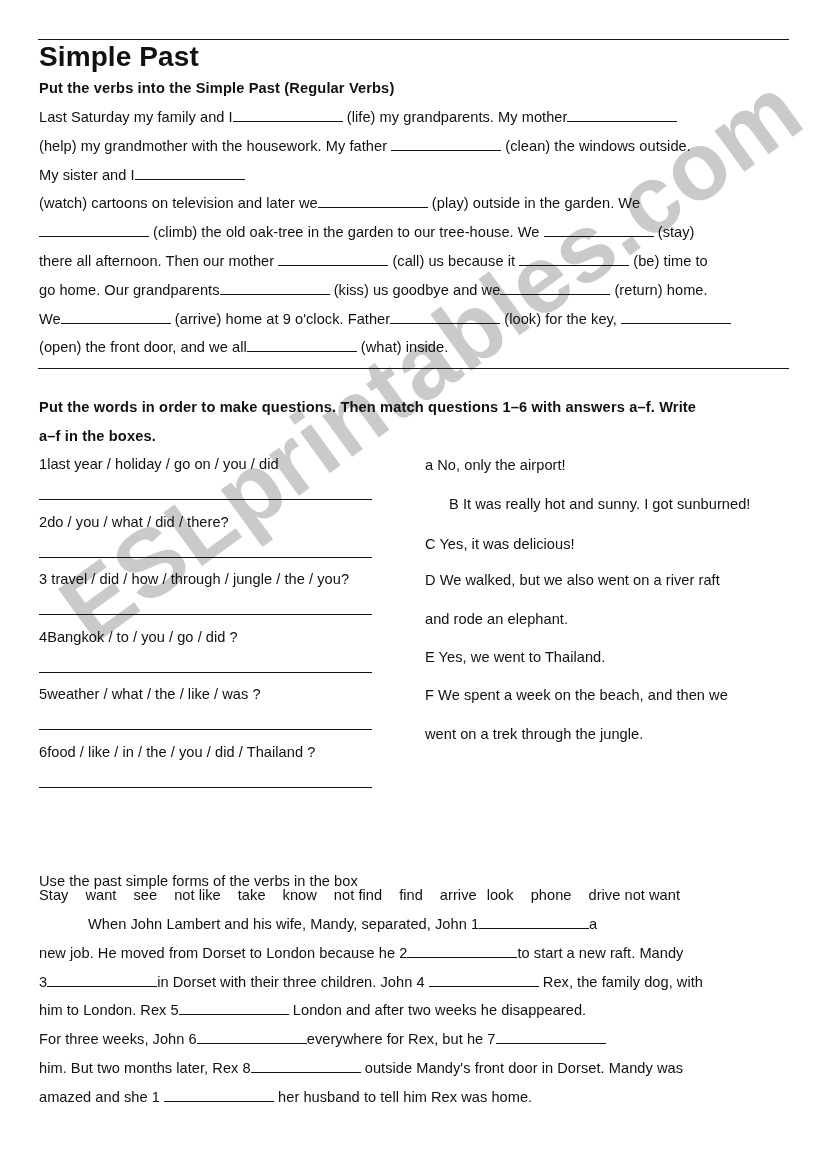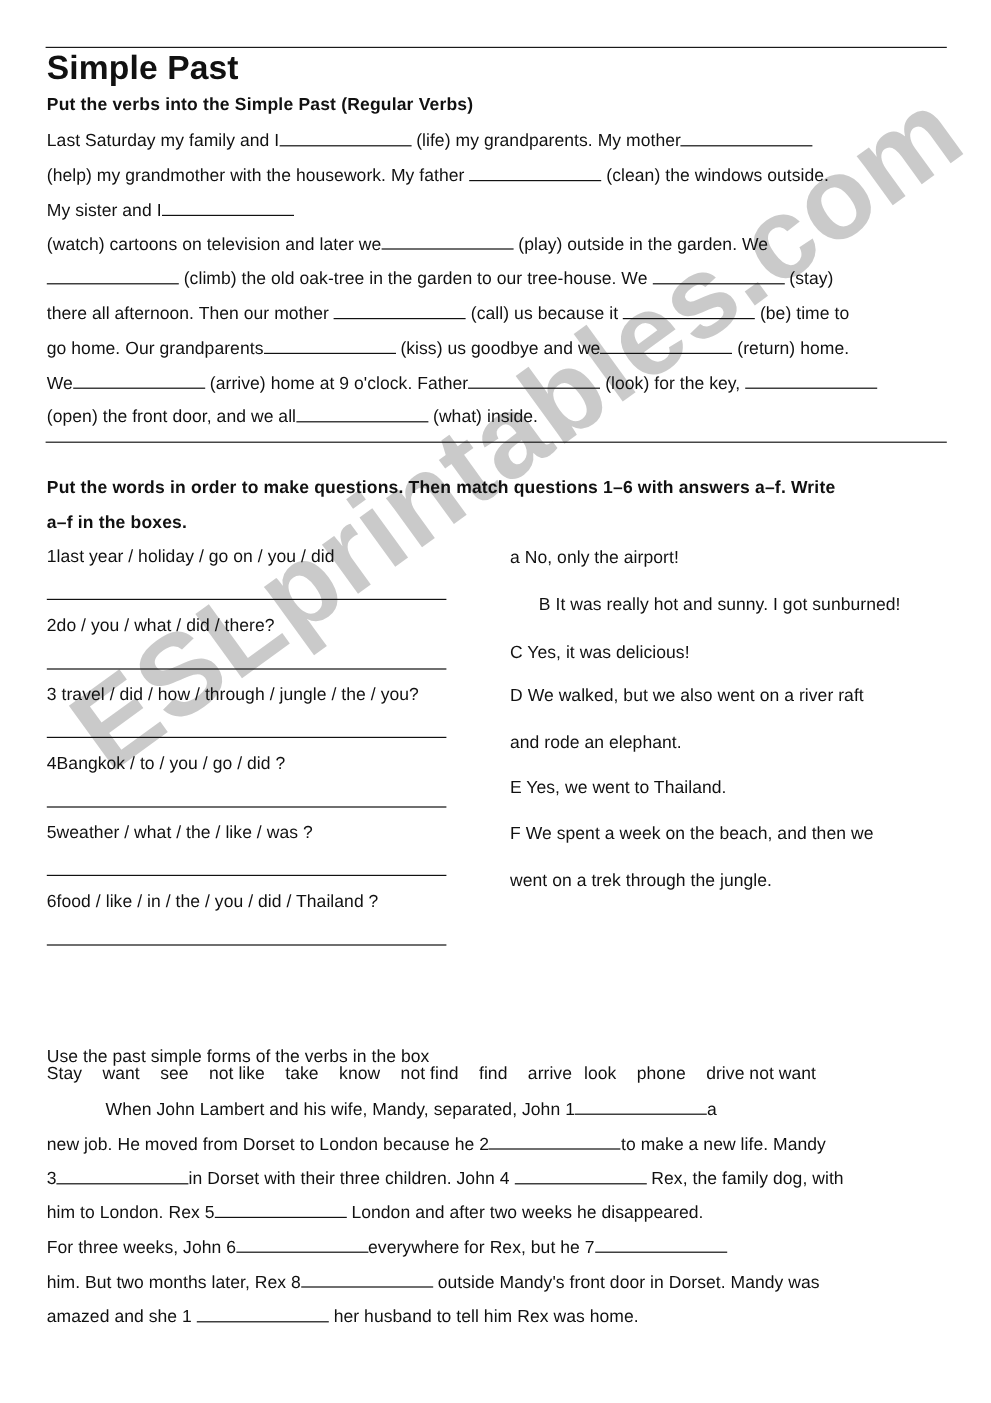--- a/index.html
+++ b/index.html
@@ -135,21 +135,21 @@
     <div class="line col-right" style="top:649px;">E Yes, we went to Thailand.</div>
     <div class="line col-right" style="top:687px;">F We spent a week on the beach, and then we</div>
     <div class="line col-right" style="top:726px;">went on a trek through the jungle.</div>
 
     <div class="line" style="top:859px;margin-top:14px;">Use the past simple forms of the verbs in the box</div>
     <div class="line" style="top:887px;">
       <span>Stay</span><span style="display:inline-block;width:17px"></span><span>want</span><span style="display:inline-block;width:17px"></span><span>see</span><span style="display:inline-block;width:17px"></span><span>not like</span><span style="display:inline-block;width:17px"></span><span>take</span><span style="display:inline-block;width:17px"></span><span>know</span><span style="display:inline-block;width:17px"></span><span>not find</span><span style="display:inline-block;width:17px"></span><span>find</span><span style="display:inline-block;width:17px"></span><span>arrive</span><span style="display:inline-block;width:10px"></span><span>look</span><span style="display:inline-block;width:17px"></span><span>phone</span><span style="display:inline-block;width:17px"></span><span>drive not want</span>
     </div>
     <div id="s3-lines">
         <div class="line" style="top: 916px; left: 88px;"><span style="white-space: pre;">When John Lambert and his wife, Mandy, separated, John 1</span><span class="blank w"></span><span style="white-space: pre;">a</span></div>
-        <div class="line" style="top: 944.8px;"><span style="white-space: pre;">new job. He moved from Dorset to London because he 2</span><span class="blank w"></span><span style="white-space: pre;">to make a new life. Mandy</span></div>
+        <div class="line" style="top: 944.8px;"><span style="white-space: pre;">new job. He moved from Dorset to London because he 2</span><span class="blank w"></span><span style="white-space: pre;">to start a new raft. Mandy</span></div>
         <div class="line" style="top: 973.6px;"><span style="white-space: pre;">3</span><span class="blank w"></span><span style="white-space: pre;">in Dorset with their three children. John 4 </span><span class="blank w"></span><span style="white-space: pre;"> Rex, the family dog, with</span></div>
         <div class="line" style="top: 1002.4px;"><span style="white-space: pre; margin-top: 47px;">him to London. Rex 5</span><span class="blank w"></span><span style="white-space: pre;"> London and after two weeks he disappeared.</span></div>
         <div class="line" style="top: 1031.2px;"><span style="white-space: pre;">For three weeks, John 6</span><span class="blank w"></span><span style="white-space: pre; text-align: right;">everywhere for Rex, but he 7</span><span class="blank w"></span></div>
         <div class="line" style="top: 1060px;"><span style="white-space: pre;">him. But two months later, Rex 8</span><span class="blank w"></span><span style="white-space: pre;"> outside Mandy's front door in Dorset. Mandy was</span></div>
         <div class="line" style="top: 1088.8px;"><span style="white-space: pre;">amazed and she 1 </span><span class="blank w"></span><span style="white-space: pre;"> her husband to tell him Rex was home.</span></div>
       </div>
 
   </div>
 </div>
 

